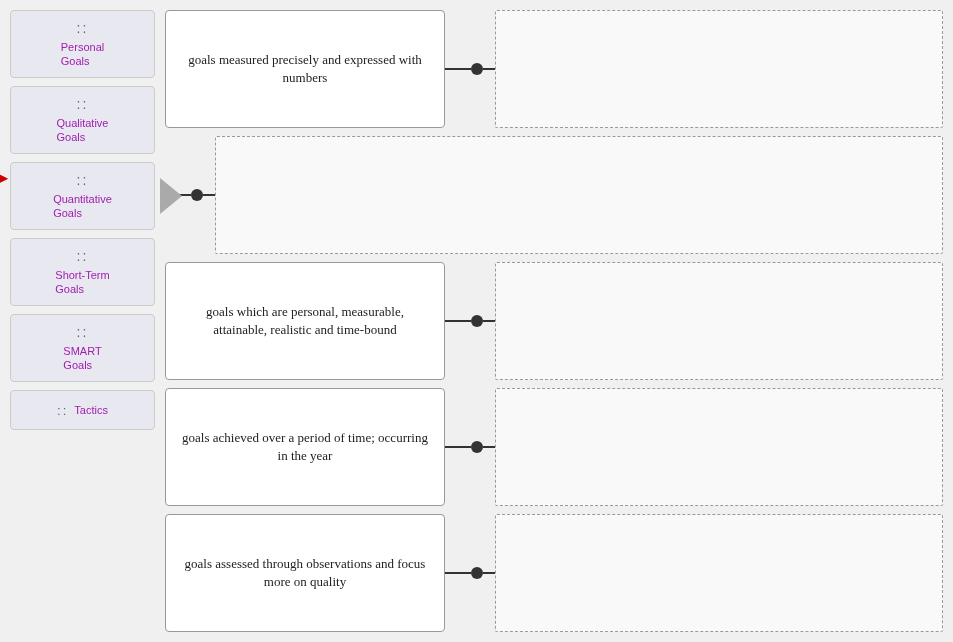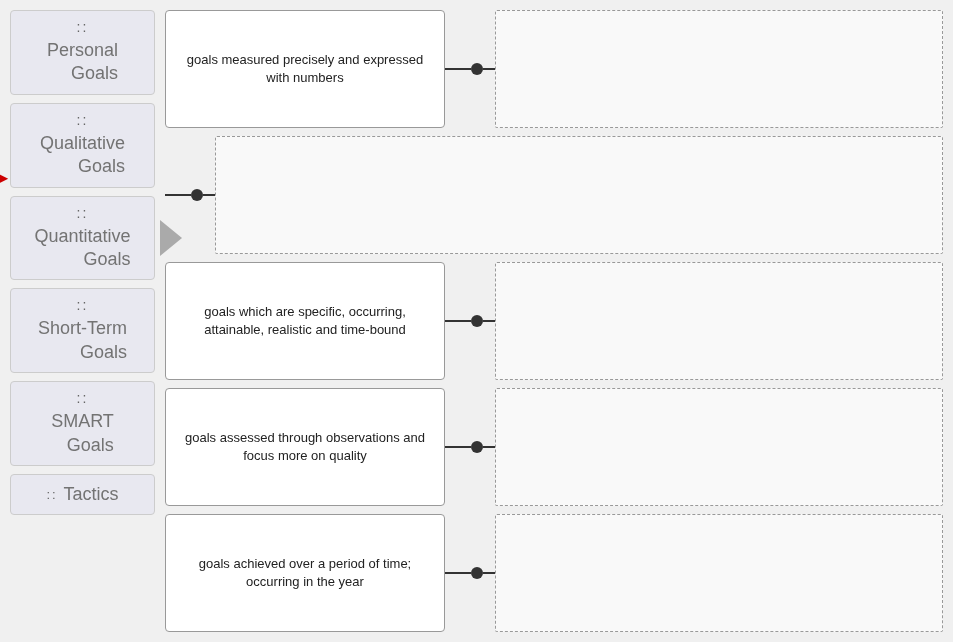--- a/index.html
+++ b/index.html
@@ -59,23 +59,23 @@
       margin-bottom: 4px;
       letter-spacing: 2px;
     }
 
     .tactics-item .drag-icon {
       margin-bottom: 0;
       font-size: 13px;
     }
 
     .item-label {
-      text-align: right;
-      font-size: 18px;
-      color: #737373;
+      text-align: left;
+      font-size: 11px;
+      color: #a21caf;
       line-height: 1.3;
     }
 
     
     .arrow-right {
       position: absolute;
       right: -28px;
       top: 50%;
       transform: translateY(-50%);
       width: 0;
@@ -92,20 +92,21 @@
       border-radius: 4px;
       padding: 8px 12px;
       display: flex;
       align-items: center;
       justify-content: center;
       text-align: center;
       min-height: 68px;
       font-size: 13px;
       color: #222;
       line-height: 1.4;
+      font-family: Liberation Serif, serif;
     }
 
     .connector {
       display: flex;
       align-items: center;
       width: 50px;
       flex-shrink: 0;
     }
 
     .connector-line {
@@ -229,45 +230,45 @@
       <div class="connector">
         <div class="connector-line"></div>
         <div class="connector-dot"></div>
         <div style="width:12px; height:2px; background:#333;"></div>
       </div>
       <div class="right-box"></div>
     </div>
 
     <div class="row">
       <div class="middle-box">
-        <span>goals which are specific, occurring, attainable, realistic and time-bound</span>
+        <span>goals which are personal, measurable, attainable, realistic and time-bound</span>
+      </div>
+      <div class="connector">
+        <div class="connector-line"></div>
+        <div class="connector-dot"></div>
+        <div style="width:12px; height:2px; background:#333;"></div>
+      </div>
+      <div class="right-box"></div>
+    </div>
+
+    <div class="row">
+      <div class="middle-box">
+        <span>goals achieved over a period of time; occurring in the year</span>
       </div>
       <div class="connector">
         <div class="connector-line"></div>
         <div class="connector-dot"></div>
         <div style="width:12px; height:2px; background:#333;"></div>
       </div>
       <div class="right-box"></div>
     </div>
 
     <div class="row">
       <div class="middle-box">
         <span>goals assessed through observations and focus more on quality</span>
-      </div>
-      <div class="connector">
-        <div class="connector-line"></div>
-        <div class="connector-dot"></div>
-        <div style="width:12px; height:2px; background:#333;"></div>
-      </div>
-      <div class="right-box"></div>
-    </div>
-
-    <div class="row">
-      <div class="middle-box">
-        <span>goals achieved over a period of time; occurring in the year</span>
       </div>
       <div class="connector">
         <div class="connector-line"></div>
         <div class="connector-dot"></div>
         <div style="width:12px; height:2px; background:#333;"></div>
       </div>
       <div class="right-box"></div>
     </div>
 
   </div>

